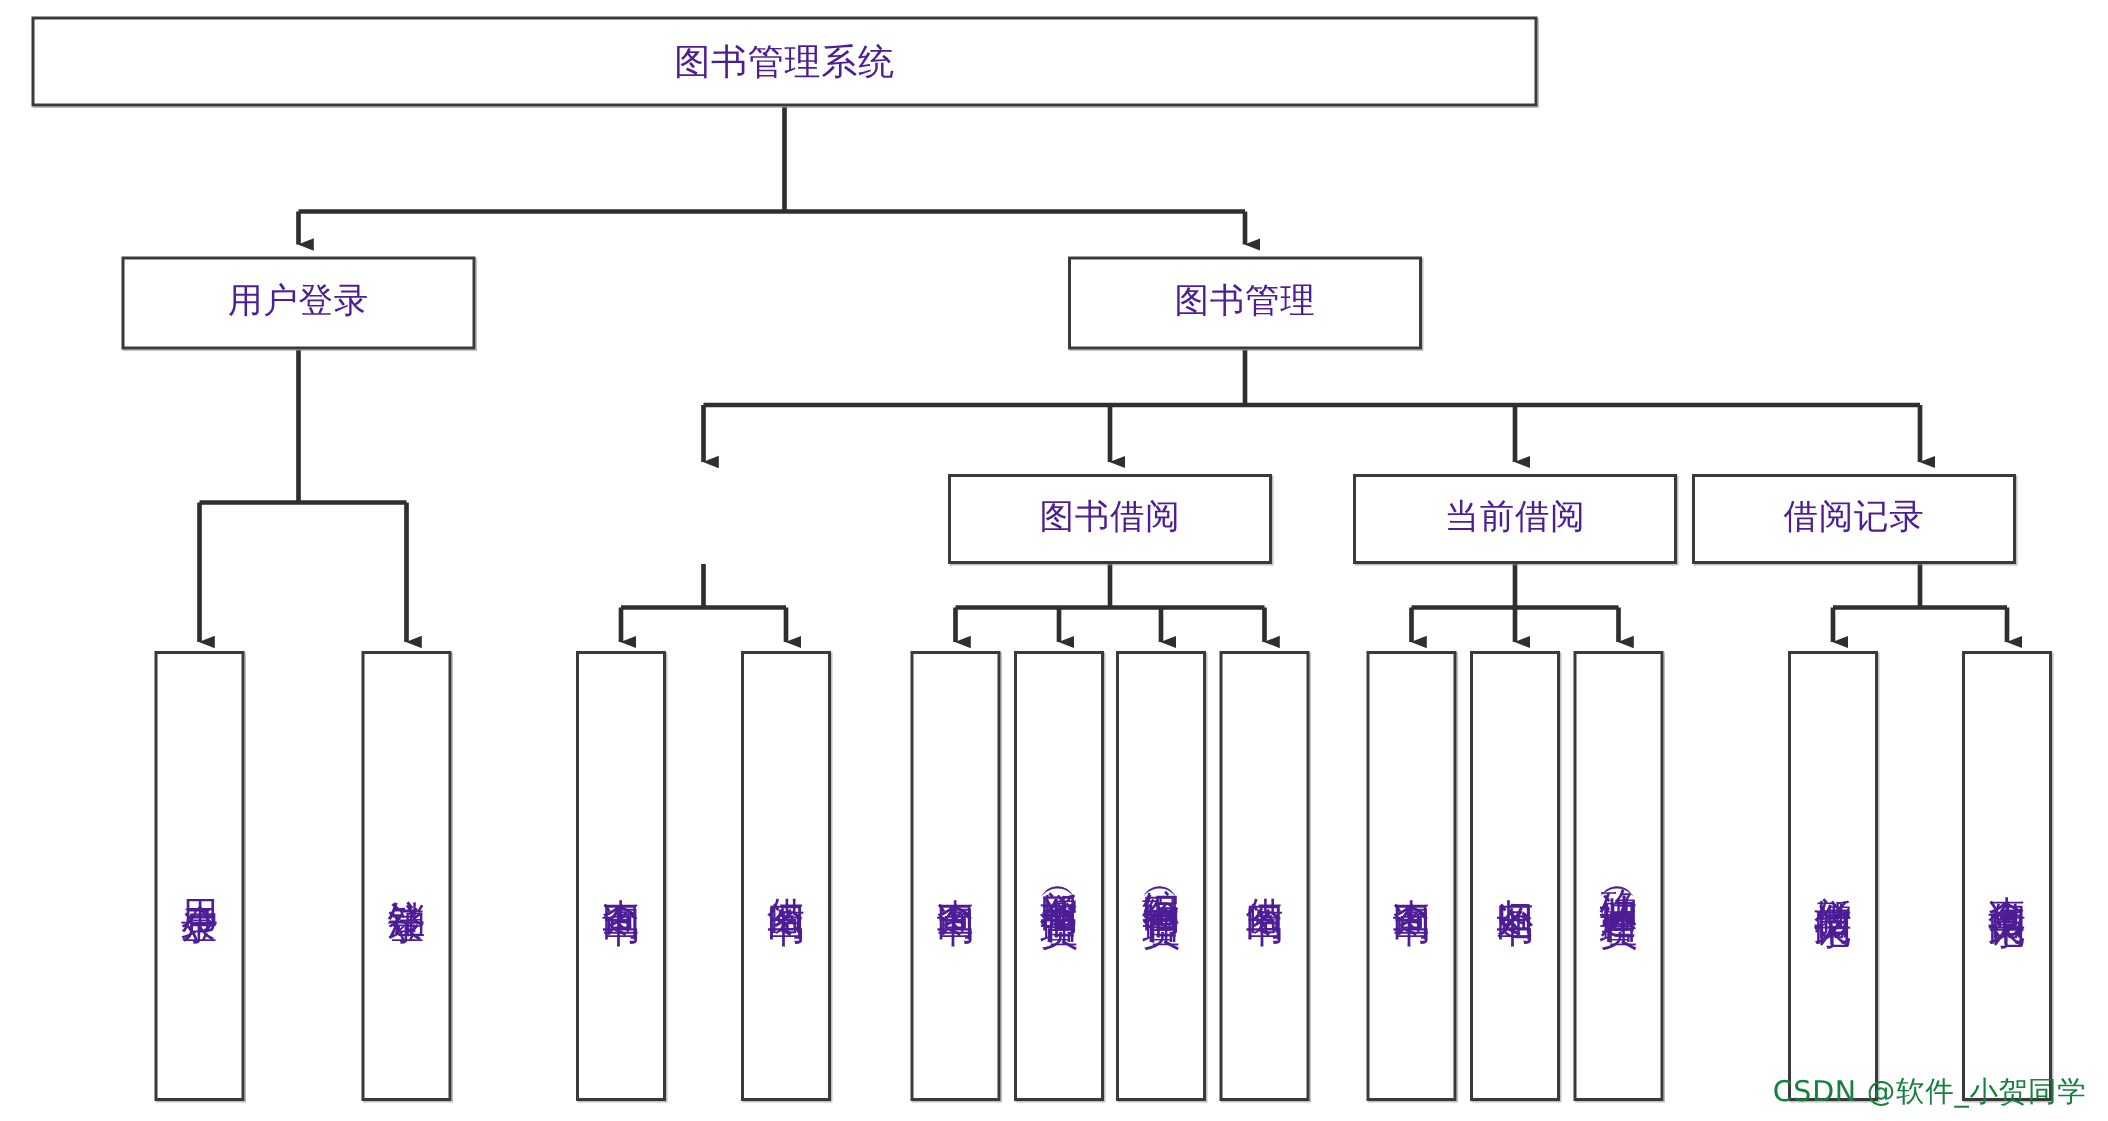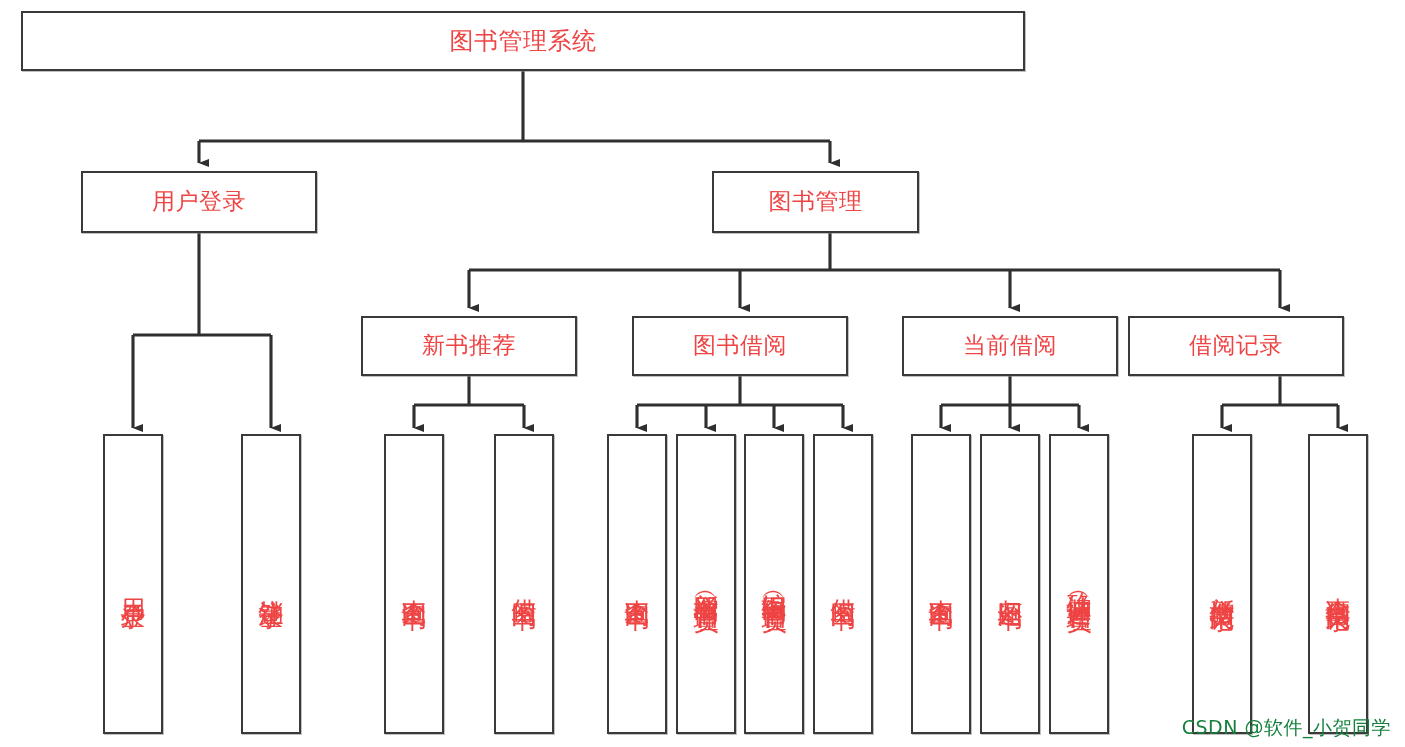--- a/index.html
+++ b/index.html
@@ -33,21 +33,21 @@
     border: 2.2px solid #3a3a3a;
     display: flex;
     align-items: center;
     justify-content: center;
     color: #4a4a4a;
     box-shadow: 1px 1px 0 rgba(140,140,140,0.55);
   }
   .node .label {
     display: block;
     text-align: left;
-    color: #ef4444;
+    color: #4c1d95;
     letter-spacing: 0.5px;
   }
   .node.horiz .label {
     font-size: 23px;
     line-height: 1.1;
     white-space: nowrap;
   }
   .node.root .label {
     font-size: 24px;
   }
@@ -134,27 +134,24 @@
   </svg>
 
   <div class="node root horiz" style="left:21px; top:11px; width:1004px; height:60px;">
     <span class="label">图书管理系统</span>
   </div>
 
   <div class="node horiz" style="left:81px; top:171px; width:236px; height:62px;">
     <span class="label">用户登录</span>
   </div>
 
-  <div class="node horiz" style="left:712px; top:171px; width:207px; height:62px;">
+  <div class="node horiz" style="left:712px; top:171px; width:236px; height:62px;">
     <span class="label">图书管理</span>
   </div>
 
-  <div class="node horiz" style="left:361px; top:316px; width:216px; height:60px;">
-    <span class="label">新书推荐</span>
-  </div>
 
   <div class="node horiz" style="left:632px; top:316px; width:216px; height:60px;">
     <span class="label">图书借阅</span>
   </div>
 
   <div class="node horiz" style="left:902px; top:316px; width:216px; height:60px;">
     <span class="label">当前借阅</span>
   </div>
 
   <div class="node horiz" style="left:1128px; top:316px; width:216px; height:60px;">

